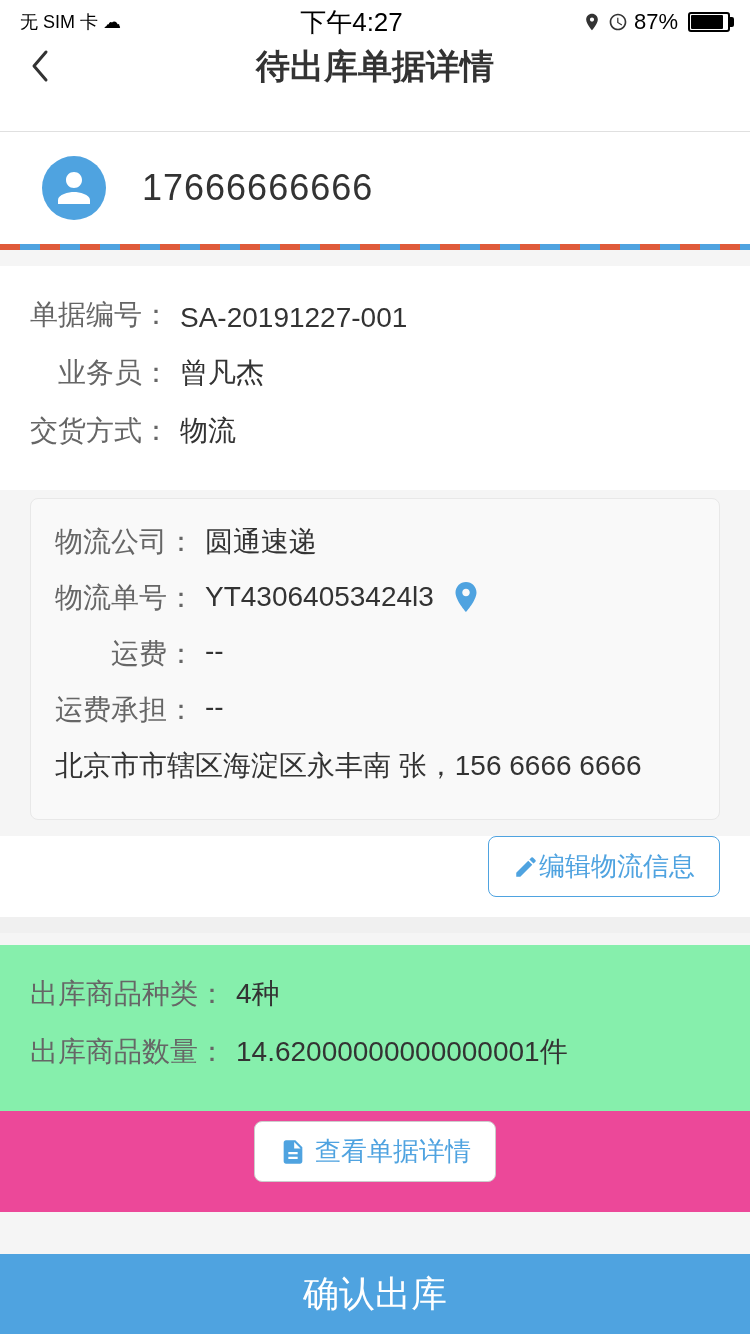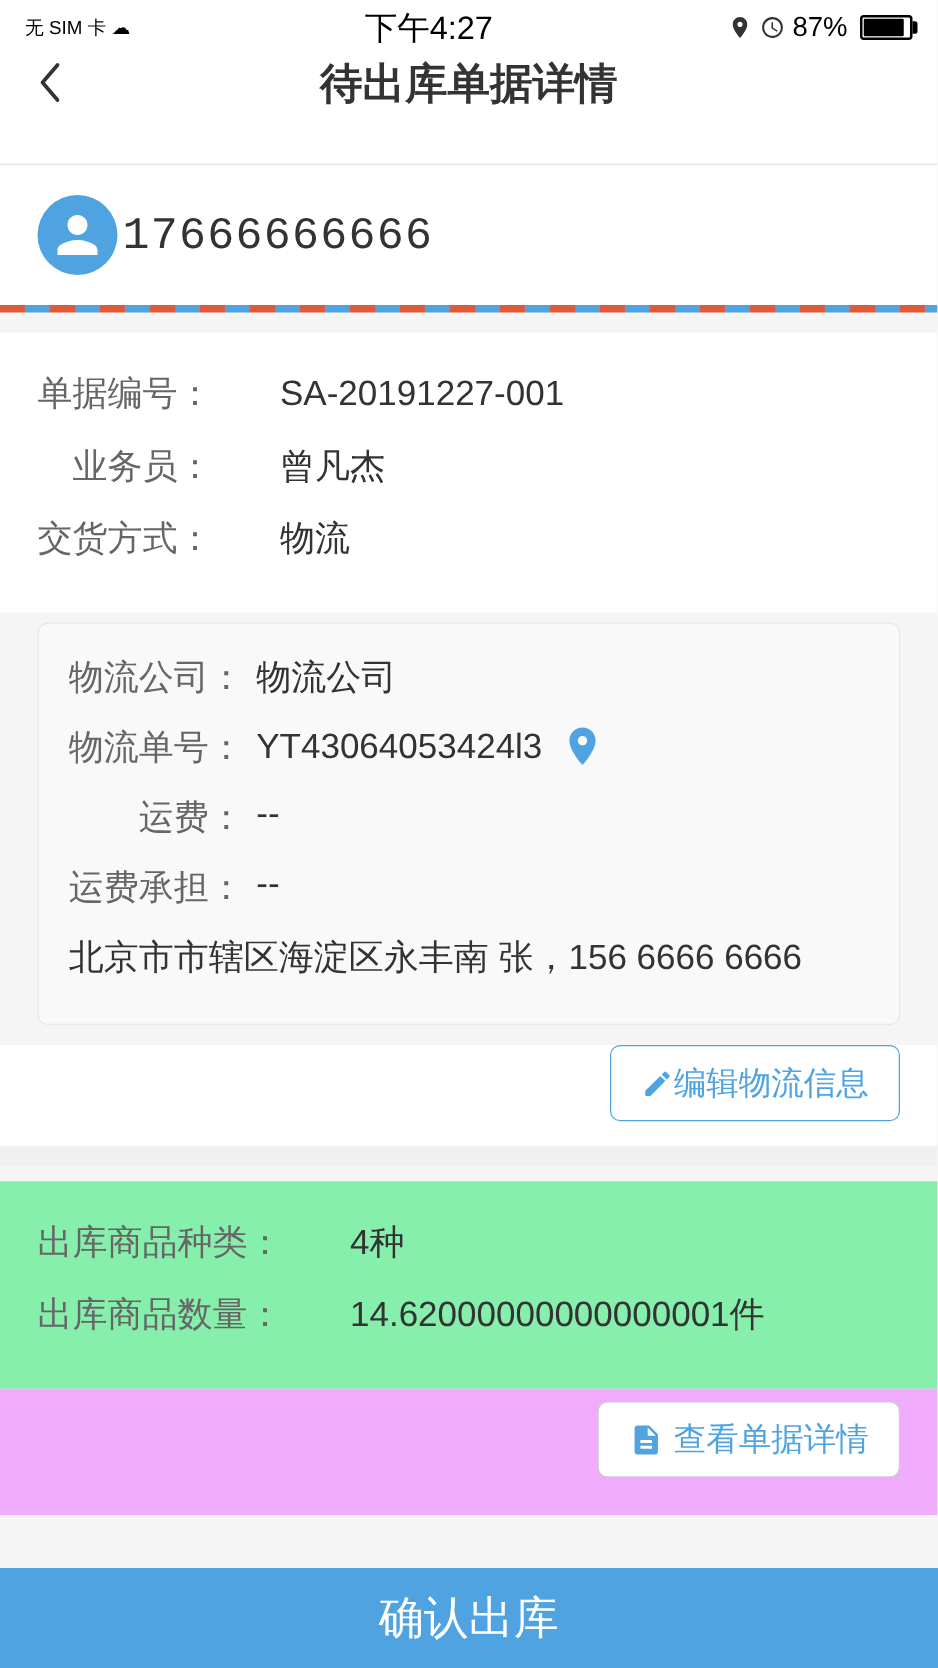--- a/index.html
+++ b/index.html
@@ -18,21 +18,21 @@
       width: 750px;
       height: 44px;
       background: #fff;
       display: flex;
       align-items: center;
       justify-content: space-between;
       padding: 0 20px;
       font-size: 24px;
       color: #000;
     }
-    .status-left { display: flex; align-items: flex-start; gap: 8px; font-size: 15px; }
+    .status-left { display: flex; align-items: flex-start; gap: 8px; font-size: 18px; }
     .status-center { font-size: 26px; font-weight: 500; }
     .status-right { display: flex; align-items: center; gap: 6px; font-size: 22px; }
     .battery-icon {
       display: inline-block;
       width: 42px;
       height: 20px;
       border: 2px solid #000;
       border-radius: 3px;
       position: relative;
       margin-left: 4px;
@@ -78,26 +78,25 @@
     }
     .nav-title {
       font-size: 34px;
       font-weight: 600;
       color: #333;
     }
 
     
     .phone-header {
       background: #fff;
-      padding: 24px 30px;
-      display: flex;
-      align-items: center;
-      gap: 4px;
+      padding: 24px 42px;
+      display: flex;
+      align-items: center;
+      gap: 36px;
       border-bottom: none;
-      font-family: Liberation Mono, monospace;
     }
     .avatar-icon {
       width: 64px;
       height: 64px;
       border-radius: 50%;
       background: #4fa3e0;
       display: flex;
       align-items: center;
       justify-content: center;
     }
@@ -127,23 +126,22 @@
     }
 
     
     .info-section {
       background: #fff;
       padding: 30px 30px 20px;
       margin-top: 16px;
     }
     .info-row {
       display: flex;
-      align-items: center;
+      align-items: flex-end;
       margin-bottom: 20px;
-      gap: 44px;
     }
     .info-label {
       color: #666;
       font-size: 28px;
       min-width: 140px;
       text-align: right;
       margin-right: 10px;
       flex-shrink: 0;
     }
     .info-value {
@@ -222,23 +220,23 @@
     
     .goods-section {
       background: #86efac;
       padding: 30px 30px 20px;
       margin-top: 12px;
     }
 
     
     .view-btn-row {
       display: flex;
-      justify-content: flex-end;
+      justify-content: center;
       padding: 10px 30px 30px;
-      background: #f0abfc;
+      background: #ec4899;
     }
     .view-btn {
       border: 1px solid #ccc;
       border-radius: 8px;
       padding: 12px 24px;
       color: #4fa3e0;
       font-size: 26px;
       display: flex;
       align-items: center;
       gap: 8px;
@@ -336,21 +334,21 @@
     </div>
     <div class="info-row">
       <span class="info-label">交货方式：</span>
       <span class="info-value">物流</span>
     </div>
   </div>
 
   <div class="logistics-card">
     <div class="logistics-row">
       <span class="logistics-label">物流公司：</span>
-      <span class="logistics-value">物流公司</span>
+      <span class="logistics-value">圆通速递</span>
     </div>
     <div class="logistics-row">
       <span class="logistics-label">物流单号：</span>
       <div class="tracking-row">
         <span class="logistics-value">YT43064053424l3</span>
         <svg class="location-icon" viewBox="0 0 24 24">
           <path d="M12 2C8.13 2 5 5.13 5 9c0 5.25 7 13 7 13s7-7.75 7-13c0-3.87-3.13-7-7-7zm0 9.5c-1.38 0-2.5-1.12-2.5-2.5S10.62 6.5 12 6.5s2.5 1.12 2.5 2.5S13.38 11.5 12 11.5z"></path>
         </svg>
       </div>
     </div>

